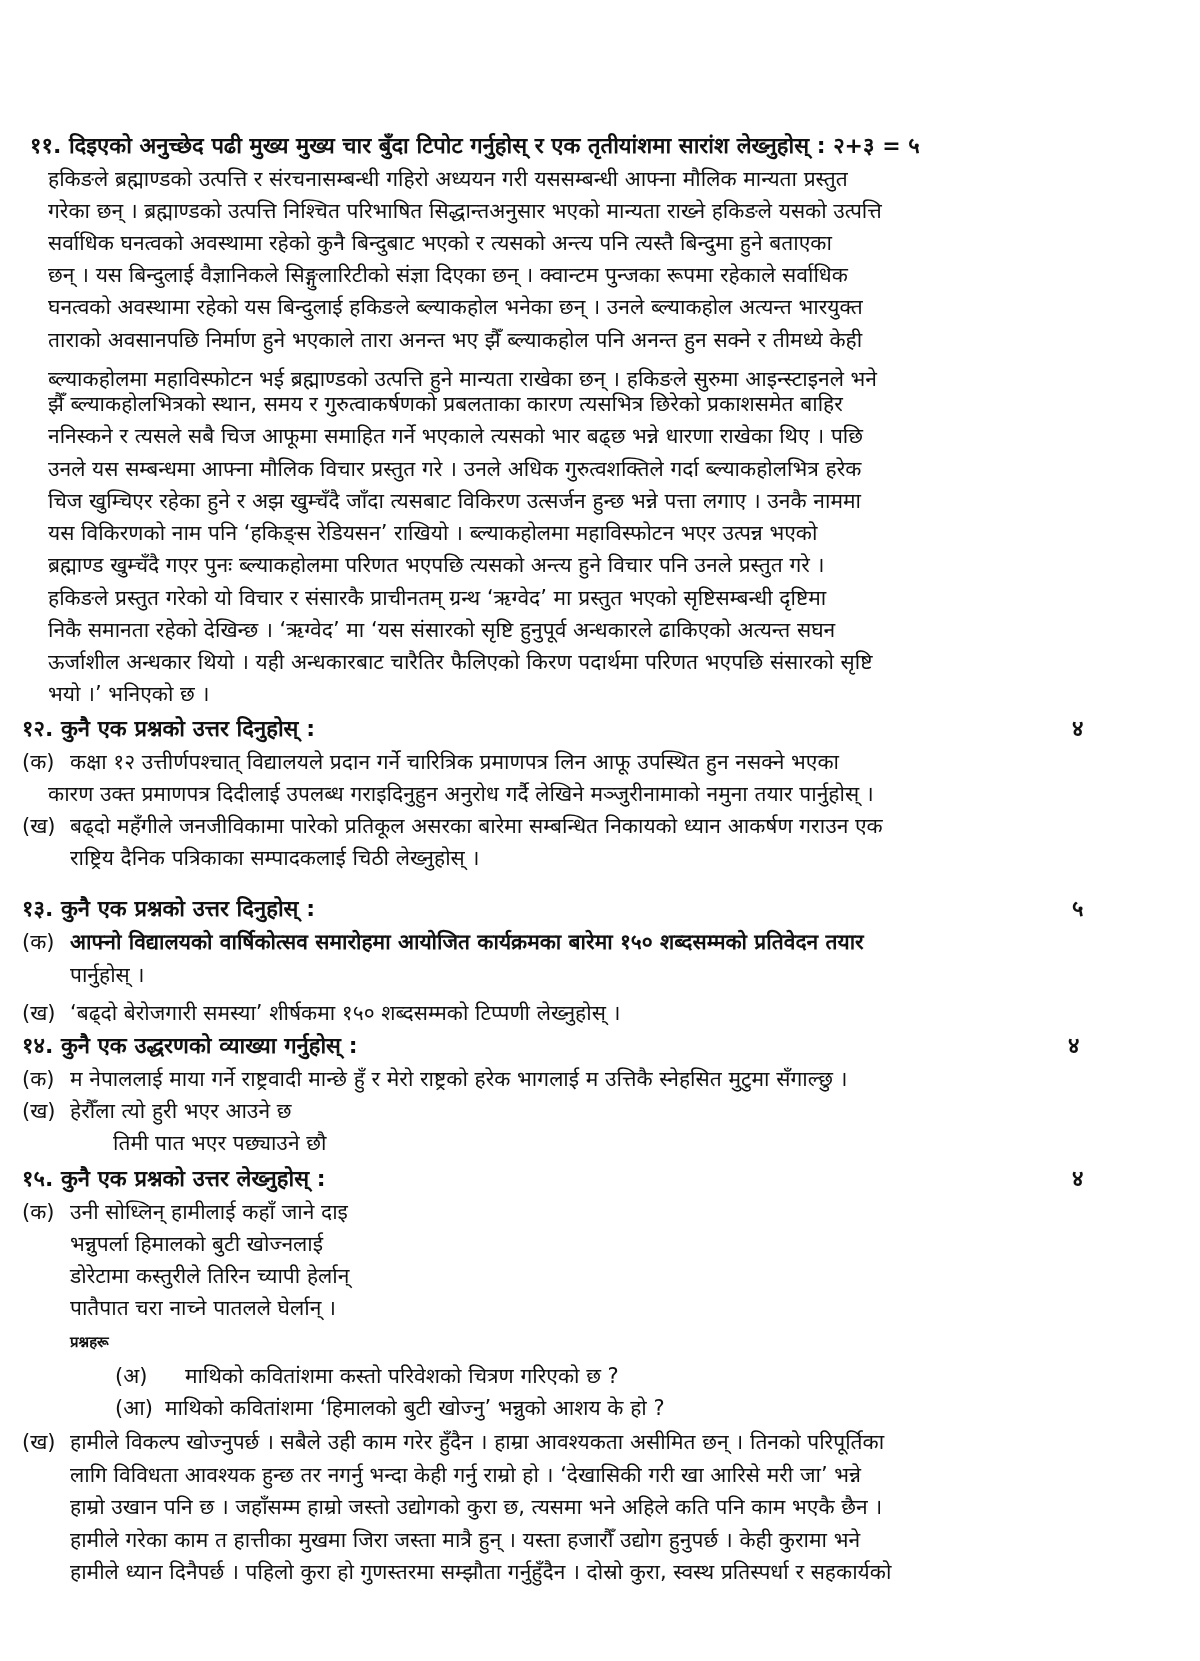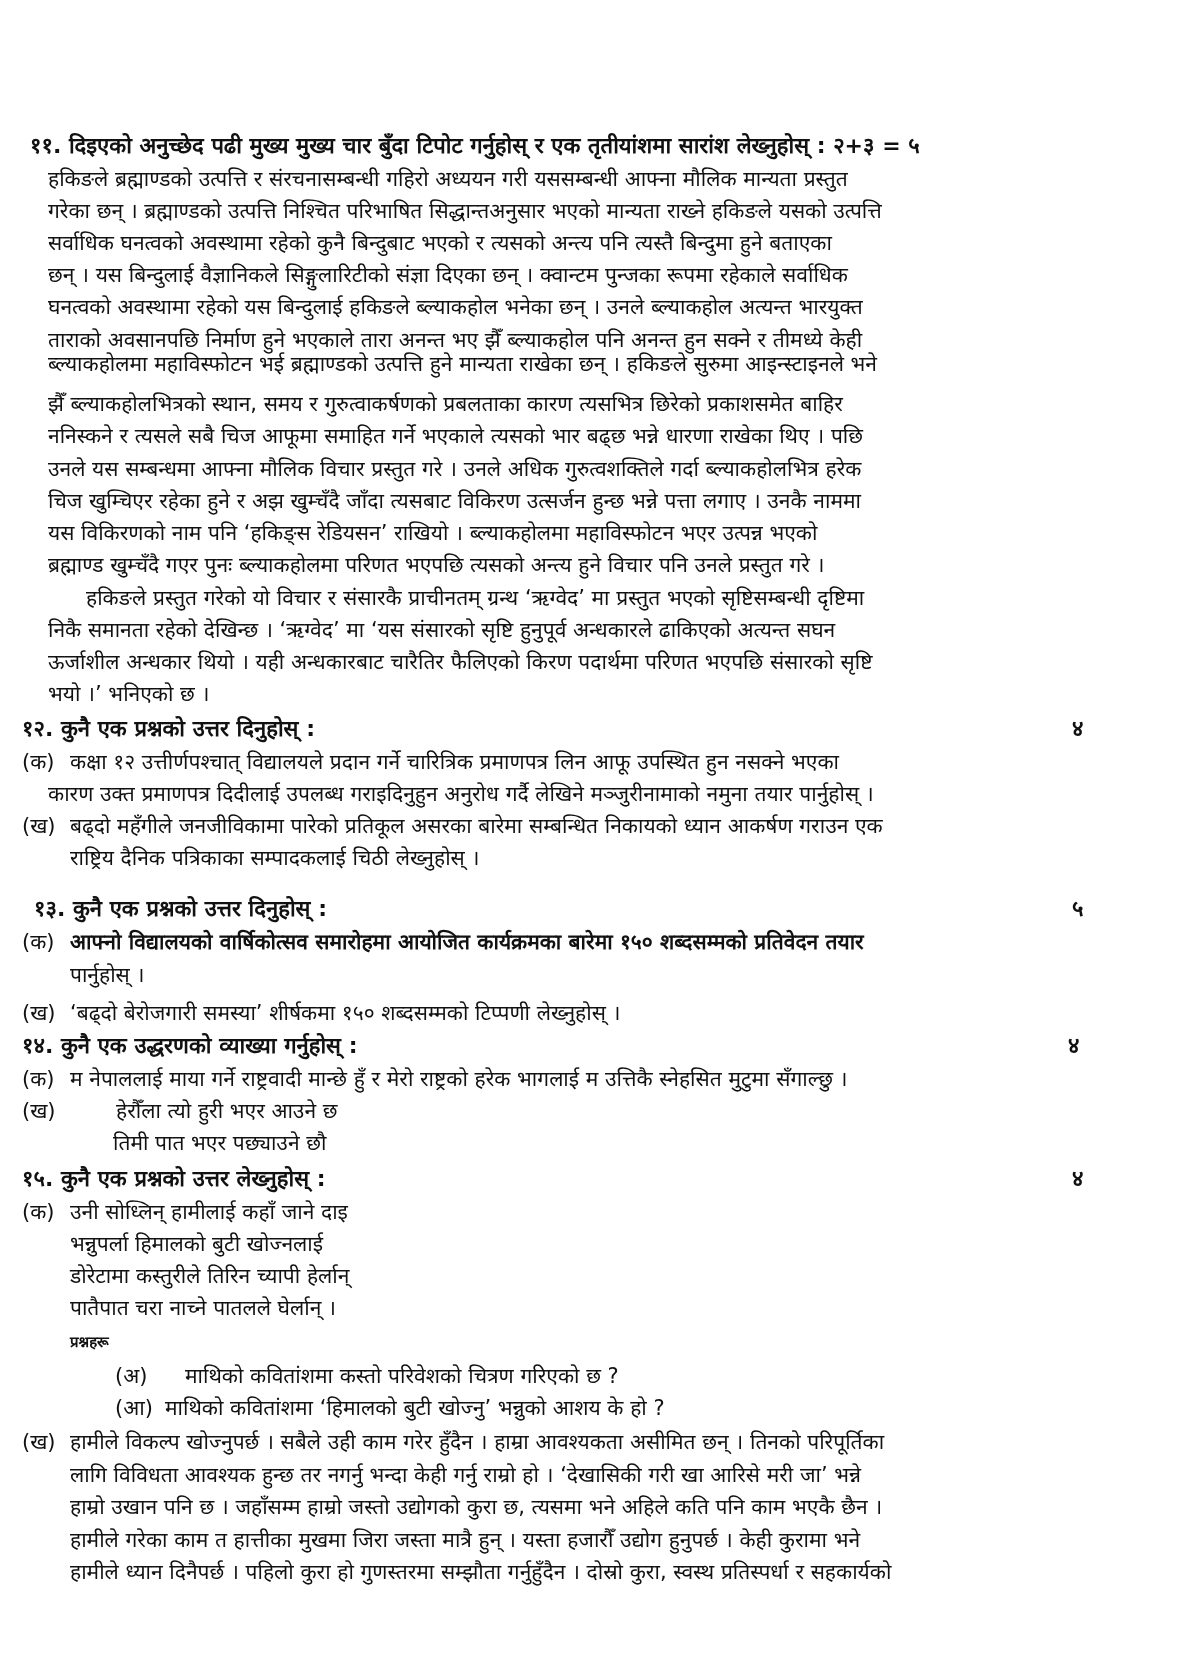--- a/index.html
+++ b/index.html
@@ -20,56 +20,56 @@
 <div class="page">
 
   <div class="q-head" style="left:30px; top:130px;">११. दिइएको अनुच्छेद पढी मुख्य मुख्य चार बुँदा टिपोट गर्नुहोस् र एक तृतीयांशमा सारांश लेख्नुहोस् : २+३ = ५</div>
   <div>
     <div class="line" style="left:48px; top:164px;">हकिङले ब्रह्माण्डको उत्पत्ति र संरचनासम्बन्धी गहिरो अध्ययन गरी यससम्बन्धी आफ्ना मौलिक मान्यता प्रस्तुत</div>
     <div class="line" style="left:48px; top:196px;">गरेका छन् । ब्रह्माण्डको उत्पत्ति निश्चित परिभाषित सिद्धान्तअनुसार भएको मान्यता राख्ने हकिङले यसको उत्पत्ति</div>
     <div class="line" style="left:48px; top:228px;">सर्वाधिक घनत्वको अवस्थामा रहेको कुनै बिन्दुबाट भएको र त्यसको अन्त्य पनि त्यस्तै बिन्दुमा हुने बताएका</div>
     <div class="line" style="left:48px; top:260px;">छन् । यस बिन्दुलाई वैज्ञानिकले सिङ्गुलारिटीको संज्ञा दिएका छन् । क्वान्टम पुन्जका रूपमा रहेकाले सर्वाधिक</div>
     <div class="line" style="left:48px; top:292px;">घनत्वको अवस्थामा रहेको यस बिन्दुलाई हकिङले ब्ल्याकहोल भनेका छन् । उनले ब्ल्याकहोल अत्यन्त भारयुक्त</div>
     <div class="line" style="left:48px; top:325px;">ताराको अवसानपछि निर्माण हुने भएकाले तारा अनन्त भए झैँ ब्ल्याकहोल पनि अनन्त हुन सक्ने र तीमध्ये केही</div>
-    <div class="line" style="left:48px; top:349px;">ब्ल्याकहोलमा महाविस्फोटन भई ब्रह्माण्डको उत्पत्ति हुने मान्यता राखेका छन् । हकिङले सुरुमा आइन्स्टाइनले भने</div>
+    <div class="line" style="left:48px; top:364px;">ब्ल्याकहोलमा महाविस्फोटन भई ब्रह्माण्डको उत्पत्ति हुने मान्यता राखेका छन् । हकिङले सुरुमा आइन्स्टाइनले भने</div>
     <div class="line" style="left:48px; top:389px;">झैँ ब्ल्याकहोलभित्रको स्थान, समय र गुरुत्वाकर्षणको प्रबलताका कारण त्यसभित्र छिरेको प्रकाशसमेत बाहिर</div>
     <div class="line" style="left:48px; top:421px;">ननिस्कने र त्यसले सबै चिज आफूमा समाहित गर्ने भएकाले त्यसको भार बढ्छ भन्ने धारणा राखेका थिए । पछि</div>
     <div class="line" style="left:48px; top:454px;">उनले यस सम्बन्धमा आफ्ना मौलिक विचार प्रस्तुत गरे । उनले अधिक गुरुत्वशक्तिले गर्दा ब्ल्याकहोलभित्र हरेक</div>
     <div class="line" style="left:48px; top:486px;">चिज खुम्चिएर रहेका हुने र अझ खुम्चँदै जाँदा त्यसबाट विकिरण उत्सर्जन हुन्छ भन्ने पत्ता लगाए । उनकै नाममा</div>
     <div class="line" style="left:48px; top:518px;">यस विकिरणको नाम पनि ‘हकिङ्स रेडियसन’ राखियो । ब्ल्याकहोलमा महाविस्फोटन भएर उत्पन्न भएको</div>
     <div class="line" style="left:48px; top:550px;">ब्रह्माण्ड खुम्चँदै गएर पुनः ब्ल्याकहोलमा परिणत भएपछि त्यसको अन्त्य हुने विचार पनि उनले प्रस्तुत गरे ।</div>
-    <div class="line" style="left:48px; top:583px;margin-left:38px;">हकिङले प्रस्तुत गरेको यो विचार र संसारकै प्राचीनतम् ग्रन्थ ‘ऋग्वेद’ मा प्रस्तुत भएको सृष्टिसम्बन्धी दृष्टिमा</div>
+    <div class="line" style="left:48px; top:583px;">हकिङले प्रस्तुत गरेको यो विचार र संसारकै प्राचीनतम् ग्रन्थ ‘ऋग्वेद’ मा प्रस्तुत भएको सृष्टिसम्बन्धी दृष्टिमा</div>
     <div class="line" style="left:48px; top:615px;">निकै समानता रहेको देखिन्छ । ‘ऋग्वेद’ मा ‘यस संसारको सृष्टि हुनुपूर्व अन्धकारले ढाकिएको अत्यन्त सघन</div>
     <div class="line" style="left:48px; top:647px;">ऊर्जाशील अन्धकार थियो । यही अन्धकारबाट चारैतिर फैलिएको किरण पदार्थमा परिणत भएपछि संसारको सृष्टि</div>
     <div class="line" style="left:48px; top:679px;">भयो ।’ भनिएको छ ।</div>
   </div>
 
   <div class="q-head" style="left:22px; top:713px;">१२. कुनै एक प्रश्नको उत्तर दिनुहोस् :</div>
   <div class="marks" style="left:1072px; top:713px;">४</div>
   <div class="label" style="left:22px; top:747px;">(क)</div>
   <div class="line" style="left:70px; top:747px;">कक्षा १२ उत्तीर्णपश्चात् विद्यालयले प्रदान गर्ने चारित्रिक प्रमाणपत्र लिन आफू उपस्थित हुन नसक्ने भएका</div>
   <div class="line" style="left:48px; top:779px;">कारण उक्त प्रमाणपत्र दिदीलाई उपलब्ध गराइदिनुहुन अनुरोध गर्दै लेखिने मञ्जुरीनामाको नमुना तयार पार्नुहोस् ।</div>
   <div class="label" style="left:22px; top:811px;">(ख)</div>
   <div class="line" style="left:70px; top:811px;">बढ्दो महँगीले जनजीविकामा पारेको प्रतिकूल असरका बारेमा सम्बन्धित निकायको ध्यान आकर्षण गराउन एक</div>
   <div class="line" style="left:70px; top:843px;">राष्ट्रिय दैनिक पत्रिकाका सम्पादकलाई चिठी लेख्नुहोस् ।</div>
 
-  <div class="q-head" style="left:22px; top:893px;margin-left:12px;">१३. कुनै एक प्रश्नको उत्तर दिनुहोस् :</div>
+  <div class="q-head" style="left:22px; top:893px;">१३. कुनै एक प्रश्नको उत्तर दिनुहोस् :</div>
   <div class="marks" style="left:1072px; top:893px;">५</div>
   <div class="label" style="left:22px; top:927px;">(क)</div>
   <div class="line" style="left:70px; top:927px;font-weight:bold;">आफ्नो विद्यालयको वार्षिकोत्सव समारोहमा आयोजित कार्यक्रमका बारेमा १५० शब्दसम्मको प्रतिवेदन तयार</div>
   <div class="line" style="left:70px; top:960px;">पार्नुहोस् ।</div>
   <div class="label" style="left:22px; top:998px;">(ख)</div>
   <div class="line" style="left:70px; top:998px;">‘बढ्दो बेरोजगारी समस्या’ शीर्षकमा १५० शब्दसम्मको टिप्पणी लेख्नुहोस् ।</div>
 
   <div class="q-head" style="left:22px; top:1030px;">१४. कुनै एक उद्धरणको व्याख्या गर्नुहोस् :</div>
   <div class="marks" style="left:1068px; top:1030px;">४</div>
   <div class="label" style="left:22px; top:1064px;">(क)</div>
   <div class="line" style="left:70px; top:1064px;">म नेपाललाई माया गर्ने राष्ट्रवादी मान्छे हुँ र मेरो राष्ट्रको हरेक भागलाई म उत्तिकै स्नेहसित मुटुमा सँगाल्छु ।</div>
   <div class="label" style="left:22px; top:1096px;">(ख)</div>
-  <div class="line" style="left:70px; top:1096px;margin-left:46px;">हेरौँला त्यो हुरी भएर आउने छ</div>
+  <div class="line" style="left:70px; top:1096px;">हेरौँला त्यो हुरी भएर आउने छ</div>
   <div class="line" style="left:70px; top:1128px;margin-left:43px;">तिमी पात भएर पछ्याउने छौ</div>
 
   <div class="q-head" style="left:22px; top:1163px;">१५. कुनै एक प्रश्नको उत्तर लेख्नुहोस्  :</div>
   <div class="marks" style="left:1072px; top:1163px;">४</div>
   <div class="label" style="left:22px; top:1197px;">(क)</div>
   <div class="line" style="left:70px; top:1197px;">उनी सोध्लिन् हामीलाई कहाँ जाने दाइ</div>
   <div class="line" style="left:70px; top:1229px;">भन्नुपर्ला हिमालको बुटी खोज्नलाई</div>
   <div class="line" style="left:70px; top:1261px;">डोरेटामा कस्तुरीले तिरिन च्यापी हेर्लान्</div>
   <div class="line" style="left:70px; top:1293px;">पातैपात चरा नाच्ने पातलले घेर्लान् ।</div>
   <div class="sub-head" style="left:70px; top:1327px;">प्रश्नहरू</div>

